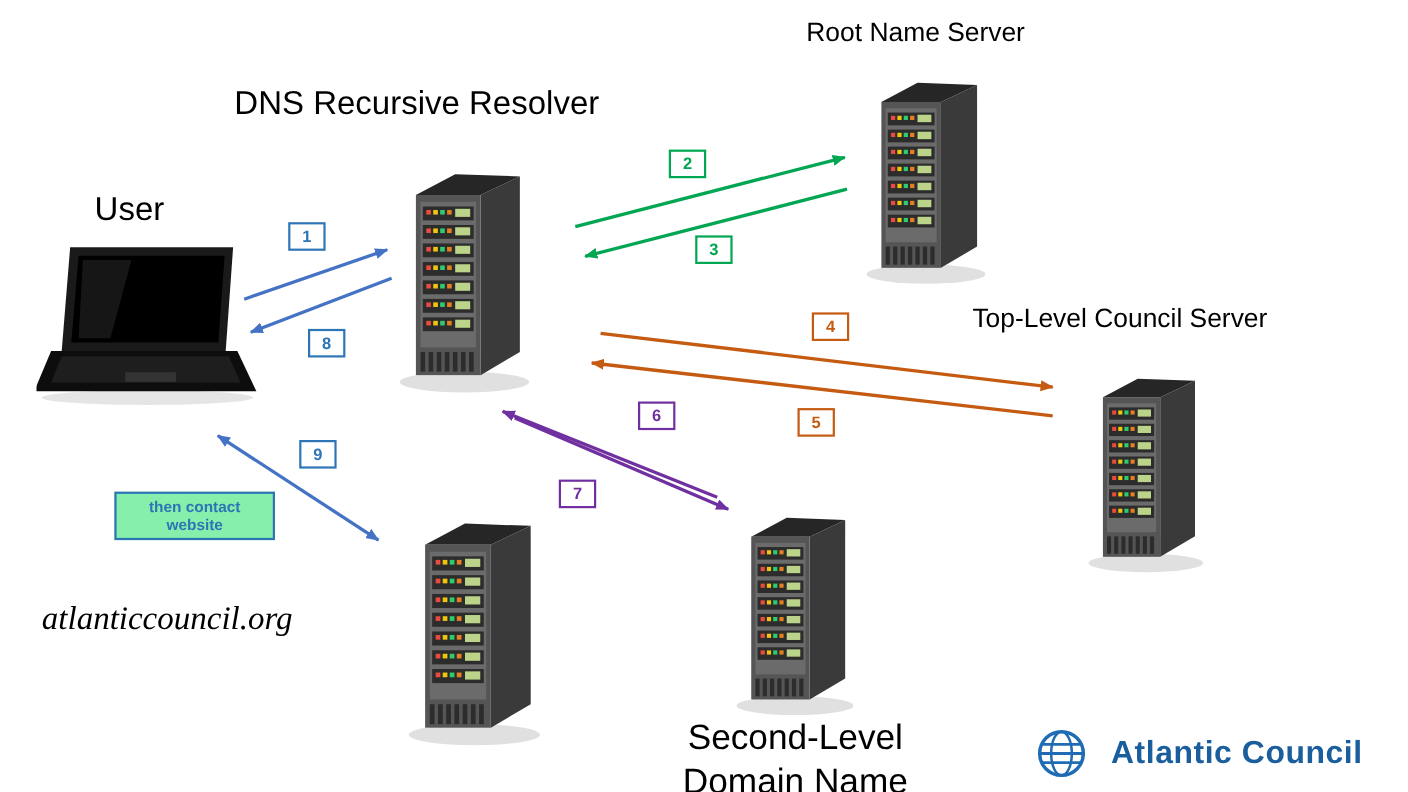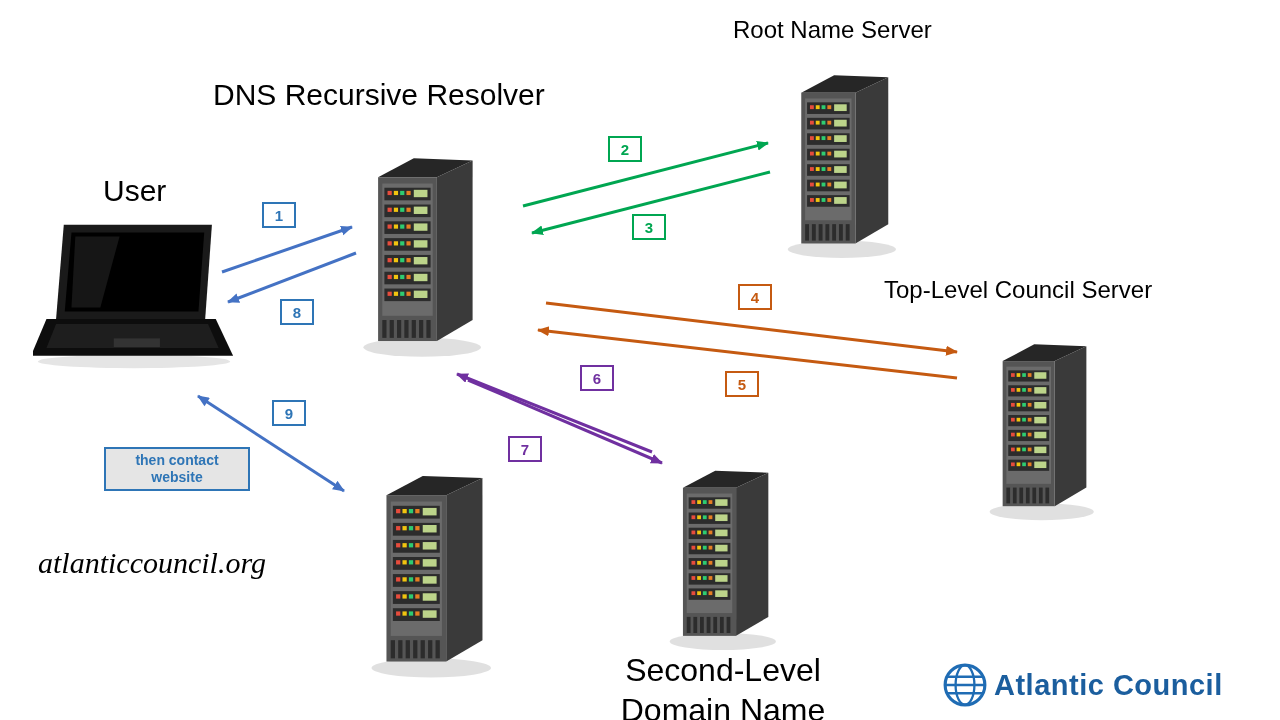--- a/index.html
+++ b/index.html
@@ -4,21 +4,21 @@
 <style>
   html,body { margin:0; padding:0; }
   body {
     width:1280px; height:720px; position:relative; overflow:hidden;
     background:#ffffff;
     font-family:"Liberation Sans", sans-serif;
   }
   .node-label { position:absolute; color:#000; white-space:nowrap; }
   .lbl-root   { left:733px; top:16px;  font-size:24px;text-align:center; }
   .lbl-resolver { left:213px; top:78px; font-size:30px; }
-  .lbl-user   { left:103px;  top:174px; font-size:30px; }
+  .lbl-user   { left:86px;  top:174px; font-size:30px; }
   .lbl-tld    { left:884px; top:276px; font-size:24px; }
   .lbl-sld    { left:588px; top:650px; font-size:32px; width:270px; white-space:normal; text-align:center; line-height:1.25; }
   .lbl-domain { left:38px;  top:546px; font-size:30px; font-style:italic; font-family:Liberation Serif, serif; }
 
   .badge {
     position:absolute; width:34px; height:26px; background:#fff;
     border:2px solid; box-sizing:border-box;
     display:flex; align-items:center; justify-content:center;
     font-weight:bold; font-size:15px;
   }
@@ -31,27 +31,27 @@
   .b2 { left:608px; top:136px; }
   .b3 { left:632px; top:214px; }
   .b4 { left:738px; top:284px; }
   .b5 { left:725px; top:371px; }
   .b6 { left:580px; top:365px; }
   .b7 { left:508px; top:436px; }
   .b9 { left:272px; top:400px; }
 
   .note-box {
     position:absolute; left:104px; top:447px; width:146px; height:44px;
-    border:2px solid #2e75b6; box-sizing:border-box; background:#e5e5e5;
+    border:2px solid #2e75b6; box-sizing:border-box; background:#86efac;
     color:#2e75b6; font-weight:bold; font-size:14px; text-align:center;
     display:flex; align-items:center; justify-content:center; line-height:1.25;
     padding:2px;
   }
 
-  .logo { position:absolute; left:942px; top:662px; display:flex; align-items:center; }
+  .logo { position:absolute; left:942px; top:662px; display:flex; align-items:center;gap:16px; }
   .logo-text { color:#1b5e9e; font-size:29px; font-weight:bold; margin-left:6px; letter-spacing:0.5px; }
 
   svg.overlay { position:absolute; left:0; top:0; pointer-events:none; }
   .icon-wrap { position:absolute; }
 </style>
 </head>
 <body>
 
 <svg width="0" height="0" style="position:absolute" aria-hidden="true">
   <defs>

